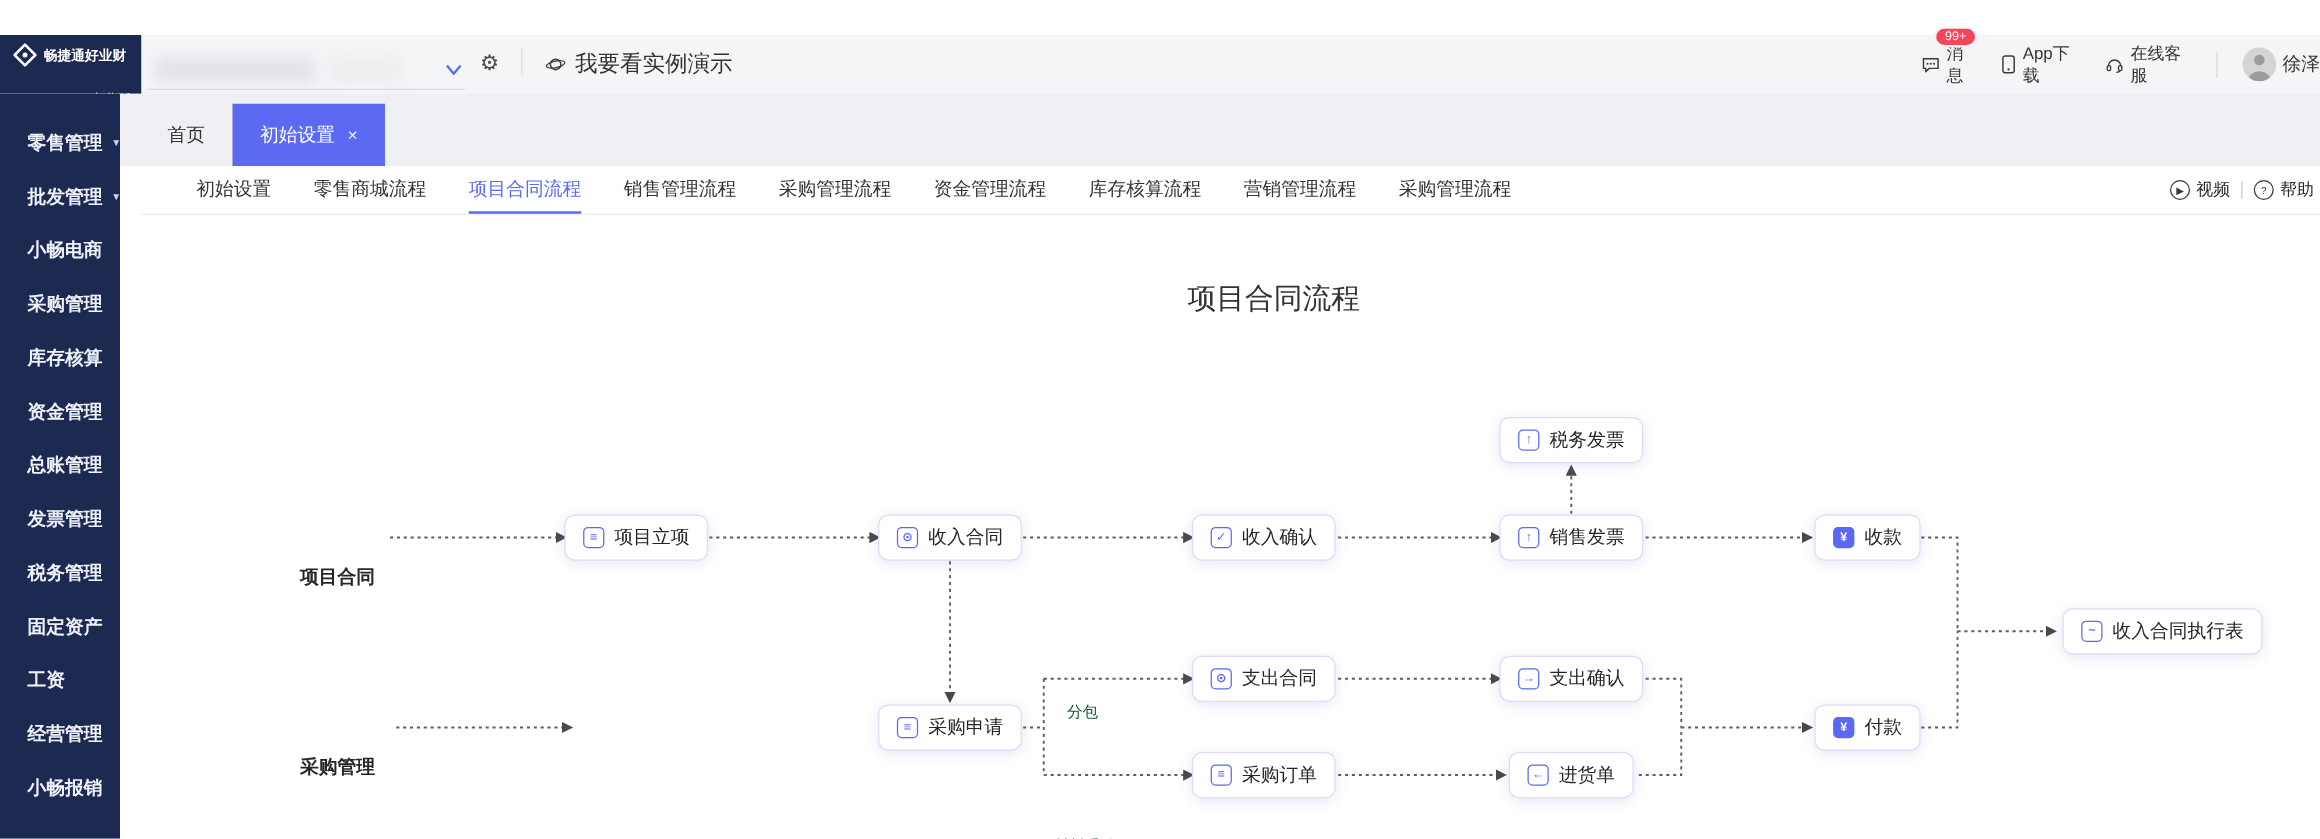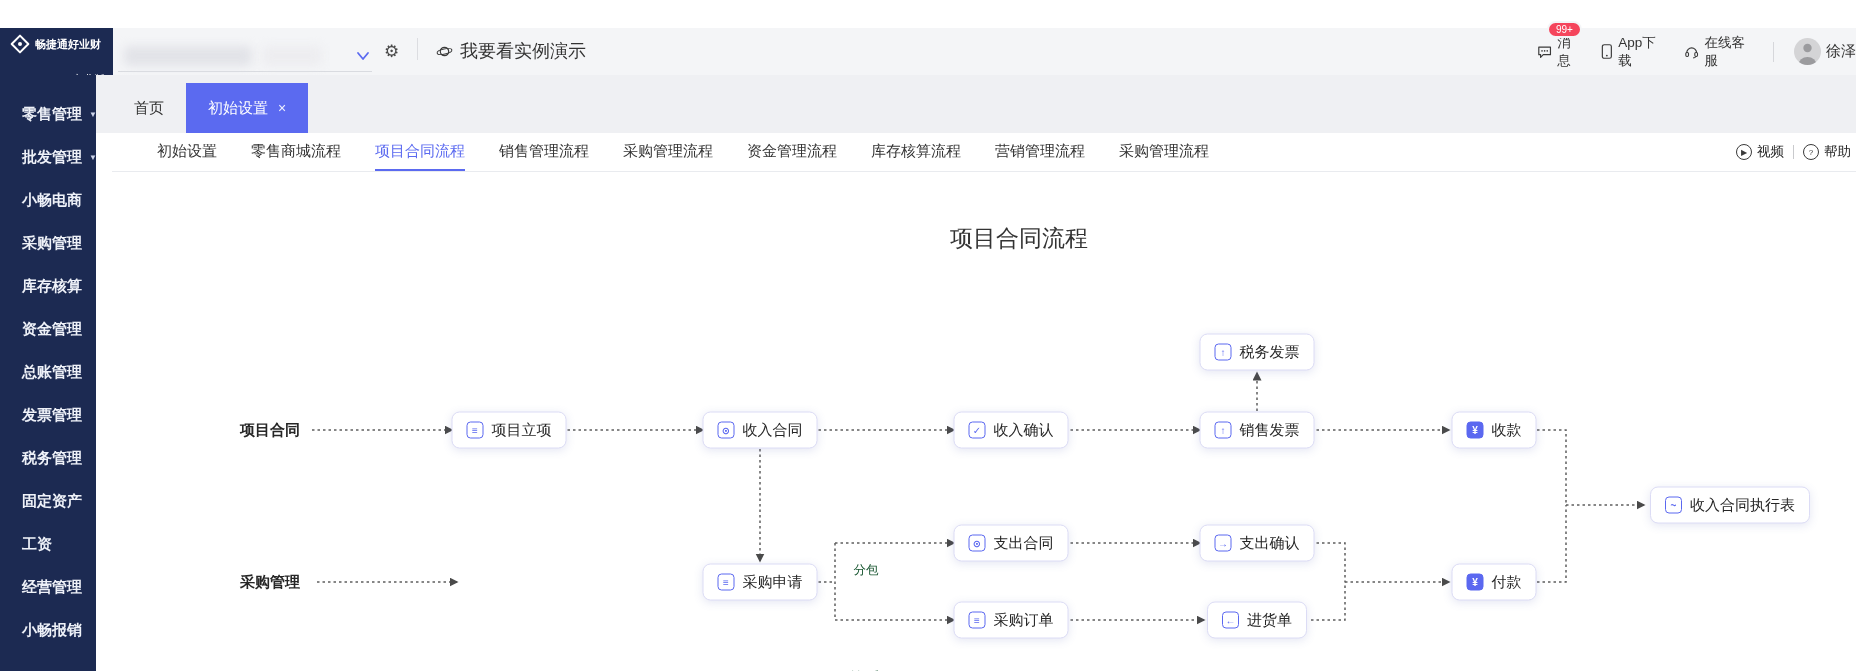--- a/index.html
+++ b/index.html
@@ -68,21 +68,21 @@
   .edges { position:absolute; left:0; top:0; }
   .node {
     position:absolute; transform:translate(-50%,-50%); display:flex; align-items:center; gap:8px;
     background:#fff; border:1px solid #dcdcf5; border-radius:8px; padding:8px 14px;
     font-size:15px; color:#262626; white-space:nowrap; cursor:pointer;
     box-shadow:0 2px 10px rgba(90,100,180,.16);
   }
   .nicon { width:17px; height:17px; border:1.6px solid #5b68f0; border-radius:4px; color:#5b68f0;
     display:inline-flex; align-items:center; justify-content:center; font-size:10px; font-weight:bold; flex:0 0 auto; }
   .nicon.filled { background:#5b68f0; border-color:#5b68f0; color:#fff; }
-  .lane-label { position:absolute; transform:translate(-50%,-50%); font-size:15px; font-weight:bold; color:#262626; white-space:nowrap; }
+  .lane-label { position:absolute; transform:translate(-50%,-50%); font-size:15px; font-weight:bold; color:#262626; white-space:nowrap;margin-top:32px; }
   .branch-label { position:absolute; transform:translate(-50%,-50%); font-size:12.5px; color:#14532d; white-space:nowrap;margin-top:43px; }
 </style>
 </head>
 <body>
 
 <div class="topstrip"></div>
 
 <div class="header"></div>
 
 <div class="logo-block">

